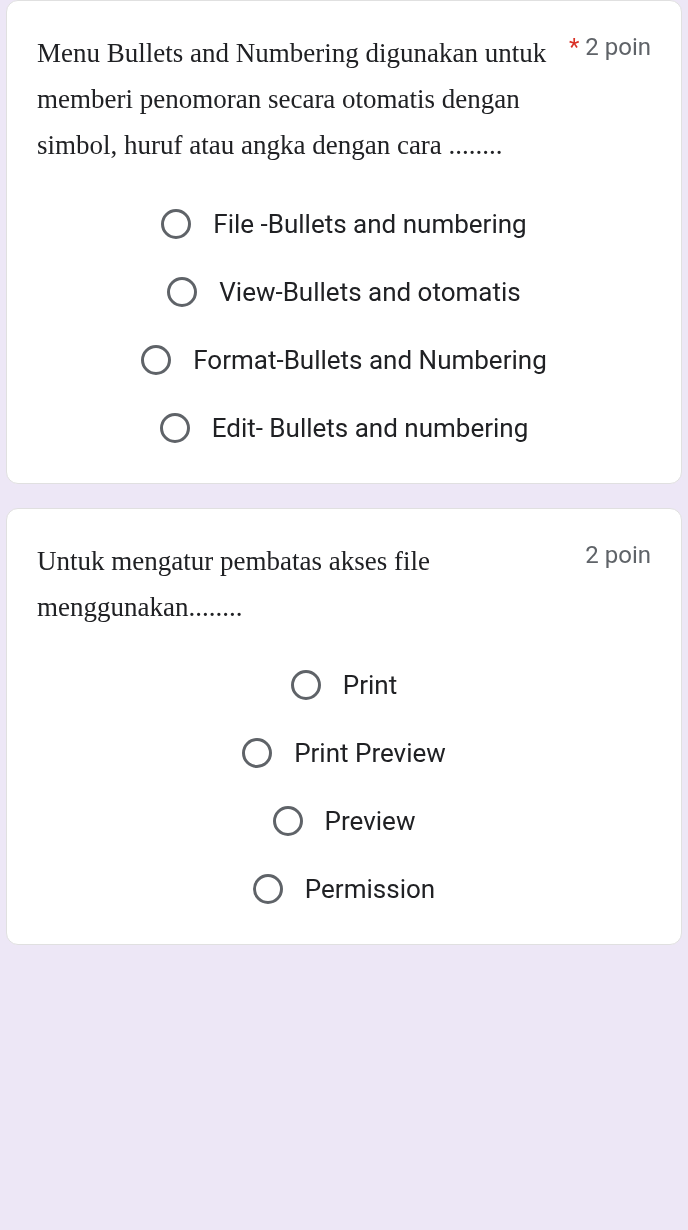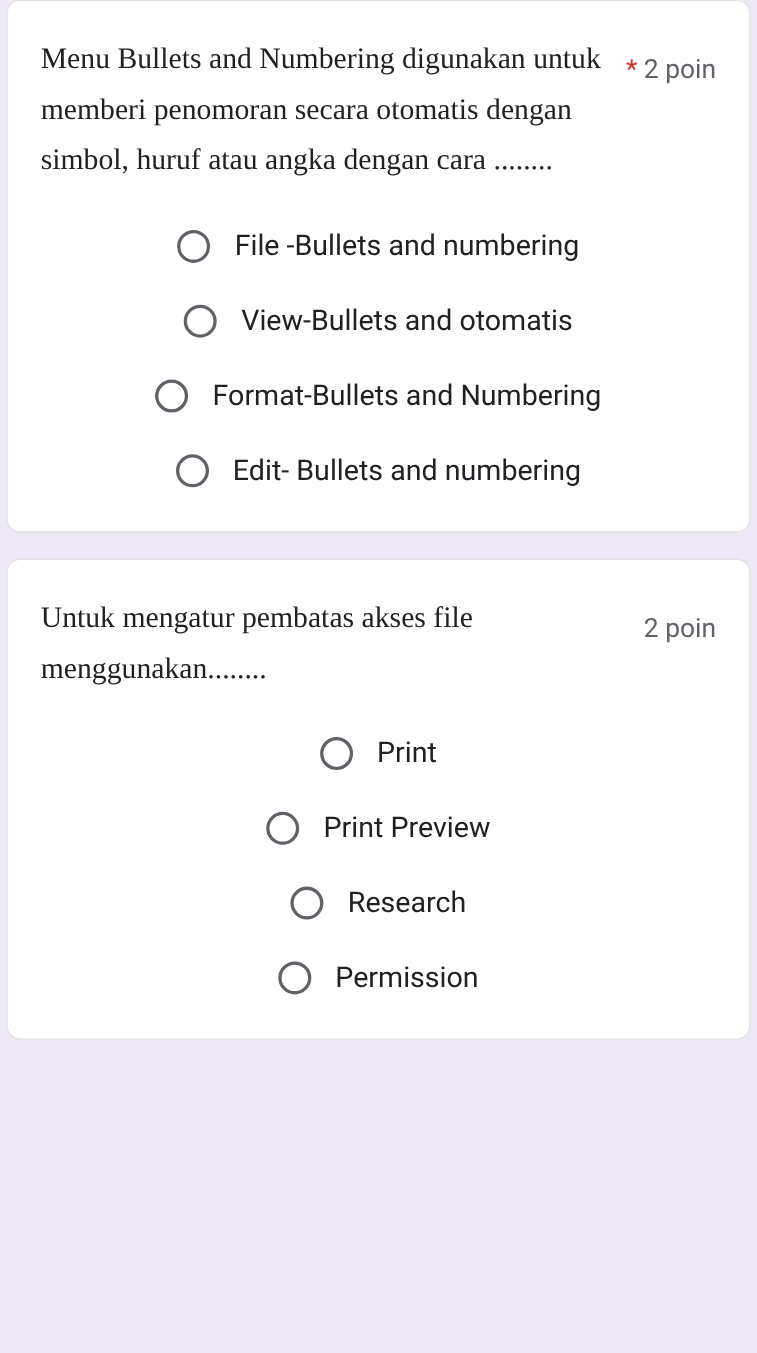--- a/index.html
+++ b/index.html
@@ -30,21 +30,20 @@
       line-height: 1.7;
       color: #202124;
       flex: 1;
       font-weight: 400;
       font-family: Liberation Serif, serif;
     }
     .q-meta {
       white-space: nowrap;
       font-size: 24px;
       padding-top: 2px;
-      margin-top: 16px;
     }
     .req { color: #d93025; }
     .pts { color: #5f6368; }
     .options { display: flex; flex-direction: column; gap: 38px; }
     .option {
       display: flex;
       align-items: center;
       gap: 22px;
       cursor: pointer;
       justify-content: center;
@@ -99,20 +98,20 @@
     <div class="option">
       <span class="radio"></span>
       <span class="opt-label">Print</span>
     </div>
     <div class="option">
       <span class="radio"></span>
       <span class="opt-label">Print Preview</span>
     </div>
     <div class="option">
       <span class="radio"></span>
-      <span class="opt-label">Research</span>
+      <span class="opt-label">Preview</span>
     </div>
     <div class="option">
       <span class="radio"></span>
       <span class="opt-label">Permission</span>
     </div>
   </div>
 </div>
 
 </body></html>

